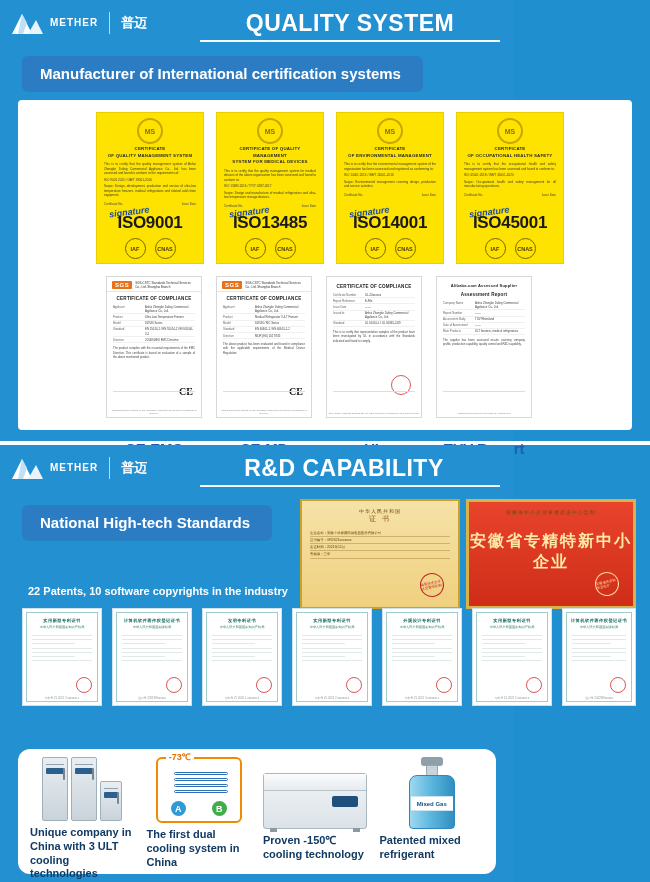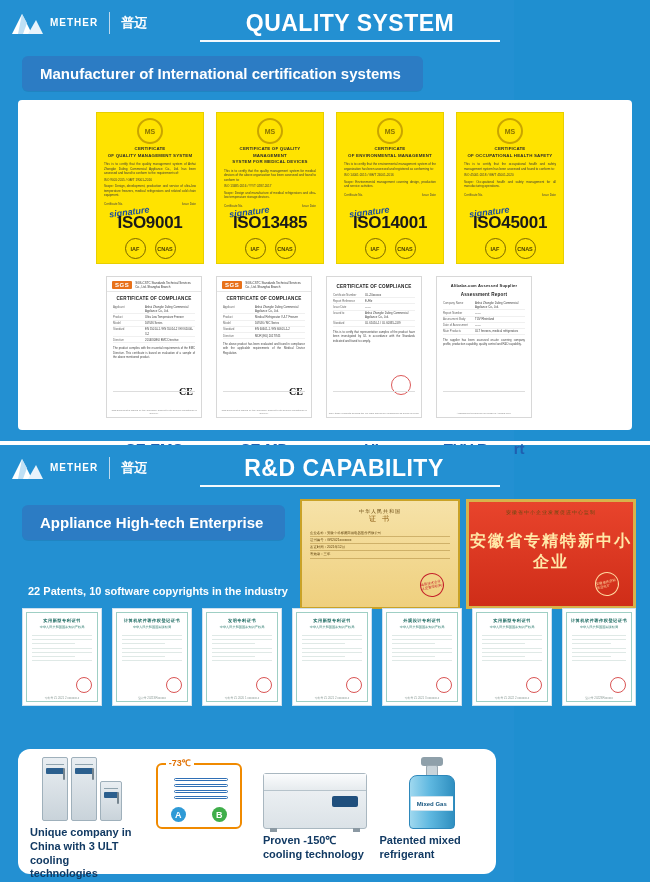--- a/index.html
+++ b/index.html
@@ -580,21 +580,21 @@
           <span class="big">METHER</span>
         </span>
         <span class="logo-div"></span>
         <span class="logo-cn">普迈</span>
       </div>
       <div class="hdr-title" style="left:188px;right:14px;">R&amp;D CAPABILITY</div>
       <div class="hdr-rule short"></div>
     </div>
 
     <div class="pill-wrap" style="top:60px;">
-      <div class="pill">Appliance High-tech Enterprise</div>
+      <div class="pill">National High-tech Standards</div>
     </div>
 
     <div class="plaque" style="position:absolute; left:300px; top:54px; width:160px; height:110px;">
       <div class="pl-top">中华人民共和国</div>
       <div class="pl-sub">证  书</div>
       <div class="pl-rows">
         <div>企业名称：安徽中科都菱商用电器股份有限公司</div>
         <div>证书编号：GR2021xxxxxxx</div>
         <div>发证时间：2021年12月</div>
         <div>有效期：三年</div>
@@ -761,20 +761,21 @@
                 <i></i>
                 <i></i>
                 <i></i>
               </span>
             <span class="ab">
               <span class="a">A</span>
               <span class="b">B</span>
             </span>
           </div>
         </div>
+        <div class="cap">The first dual cooling system in China</div>
       </div>
 
       <div class="feat">
         <div class="art">
           <div class="chest">
             <span class="lid"></span>
             <span class="ctrl"></span>
             <span class="legs">
                 <i></i>
                 <i></i>

